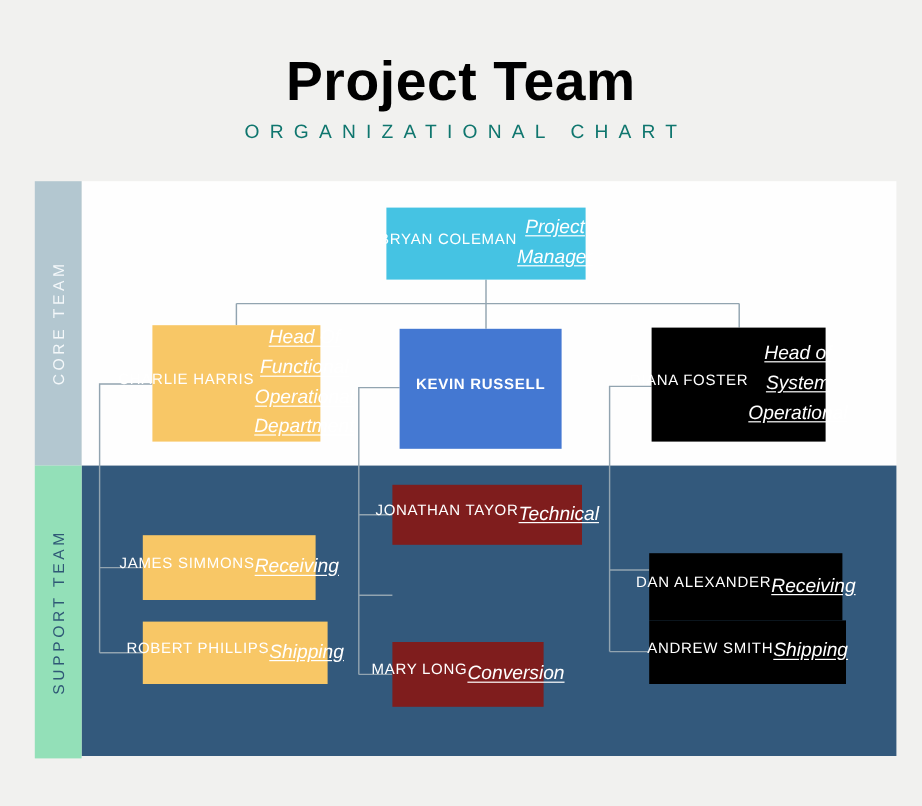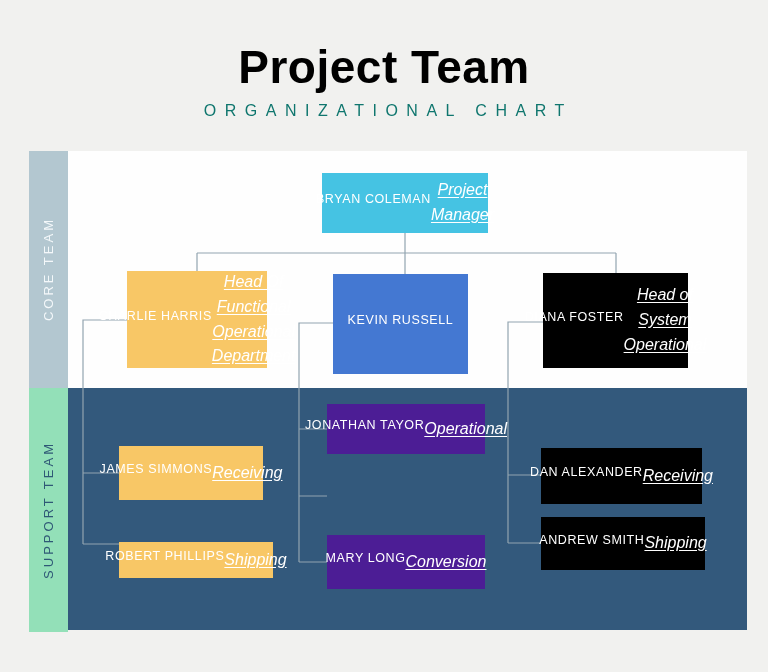--- a/index.html
+++ b/index.html
@@ -28,22 +28,22 @@
 
   
   .node { position:absolute; display:flex; flex-direction:row; align-items:center; justify-content:center;
           color:#FFFFFF; text-align:center; }
   .node-name { font-size:12.5px; letter-spacing:0.6px; white-space:nowrap; margin-bottom:8px; }
   .node-role { font-size:16px; font-style:italic; text-decoration:underline; text-underline-offset:2px; line-height:1.55; }
   .role-narrow { max-width:114px; }
 
   .cyan     { background:#45C3E3; }
   .yellow   { background:#F8C766; }
-  .blue-core{ background:#4478D2; }
-  .blue-sup { background:#4c1d95; }
+  .blue-core{ background:#4478D2;font-weight:bold; }
+  .blue-sup { background:#7f1d1d; }
   .pink     { background:#000000; }
 </style>
 </head>
 <body>
 
 <div class="page">
 
   <div class="header">
     <div class="title">Project Team</div>
     <div class="subtitle">ORGANIZATIONAL CHART</div>
@@ -95,37 +95,37 @@
   <div class="node pink" style="left:543px;top:273px;width:145px;height:95px">
     <div class="node-name">DIANA FOSTER</div>
     <div class="node-role role-narrow">Head of System Operational</div>
   </div>
 
   <div class="node yellow" style="left:119px;top:446px;width:144px;height:54px">
     <div class="node-name">JAMES SIMMONS</div>
     <div class="node-role">Receiving</div>
   </div>
 
-  <div class="node yellow" style="left:119px;top:542px;width:154px;height:36px">
+  <div class="node yellow" style="left:119px;top:518px;width:154px;height:52px">
     <div class="node-name">ROBERT PHILLIPS</div>
     <div class="node-role">Shipping</div>
   </div>
 
   <div class="node blue-sup" style="left:327px;top:404px;width:158px;height:50px">
     <div class="node-name">JONATHAN TAYOR</div>
-    <div class="node-role">Operational</div>
+    <div class="node-role">Technical</div>
   </div>
 
 
-  <div class="node blue-sup" style="left:327px;top:535px;width:158px;height:54px">
+  <div class="node blue-sup" style="left:327px;top:535px;width:126px;height:54px">
     <div class="node-name">MARY LONG</div>
     <div class="node-role">Conversion</div>
   </div>
 
-  <div class="node pink" style="left:541px;top:448px;width:161px;height:56px">
+  <div class="node pink" style="left:541px;top:461px;width:161px;height:56px">
     <div class="node-name">DAN ALEXANDER</div>
     <div class="node-role">Receiving</div>
   </div>
 
   <div class="node pink" style="left:541px;top:517px;width:164px;height:53px">
     <div class="node-name">ANDREW SMITH</div>
     <div class="node-role">Shipping</div>
   </div>
 
 </div>

